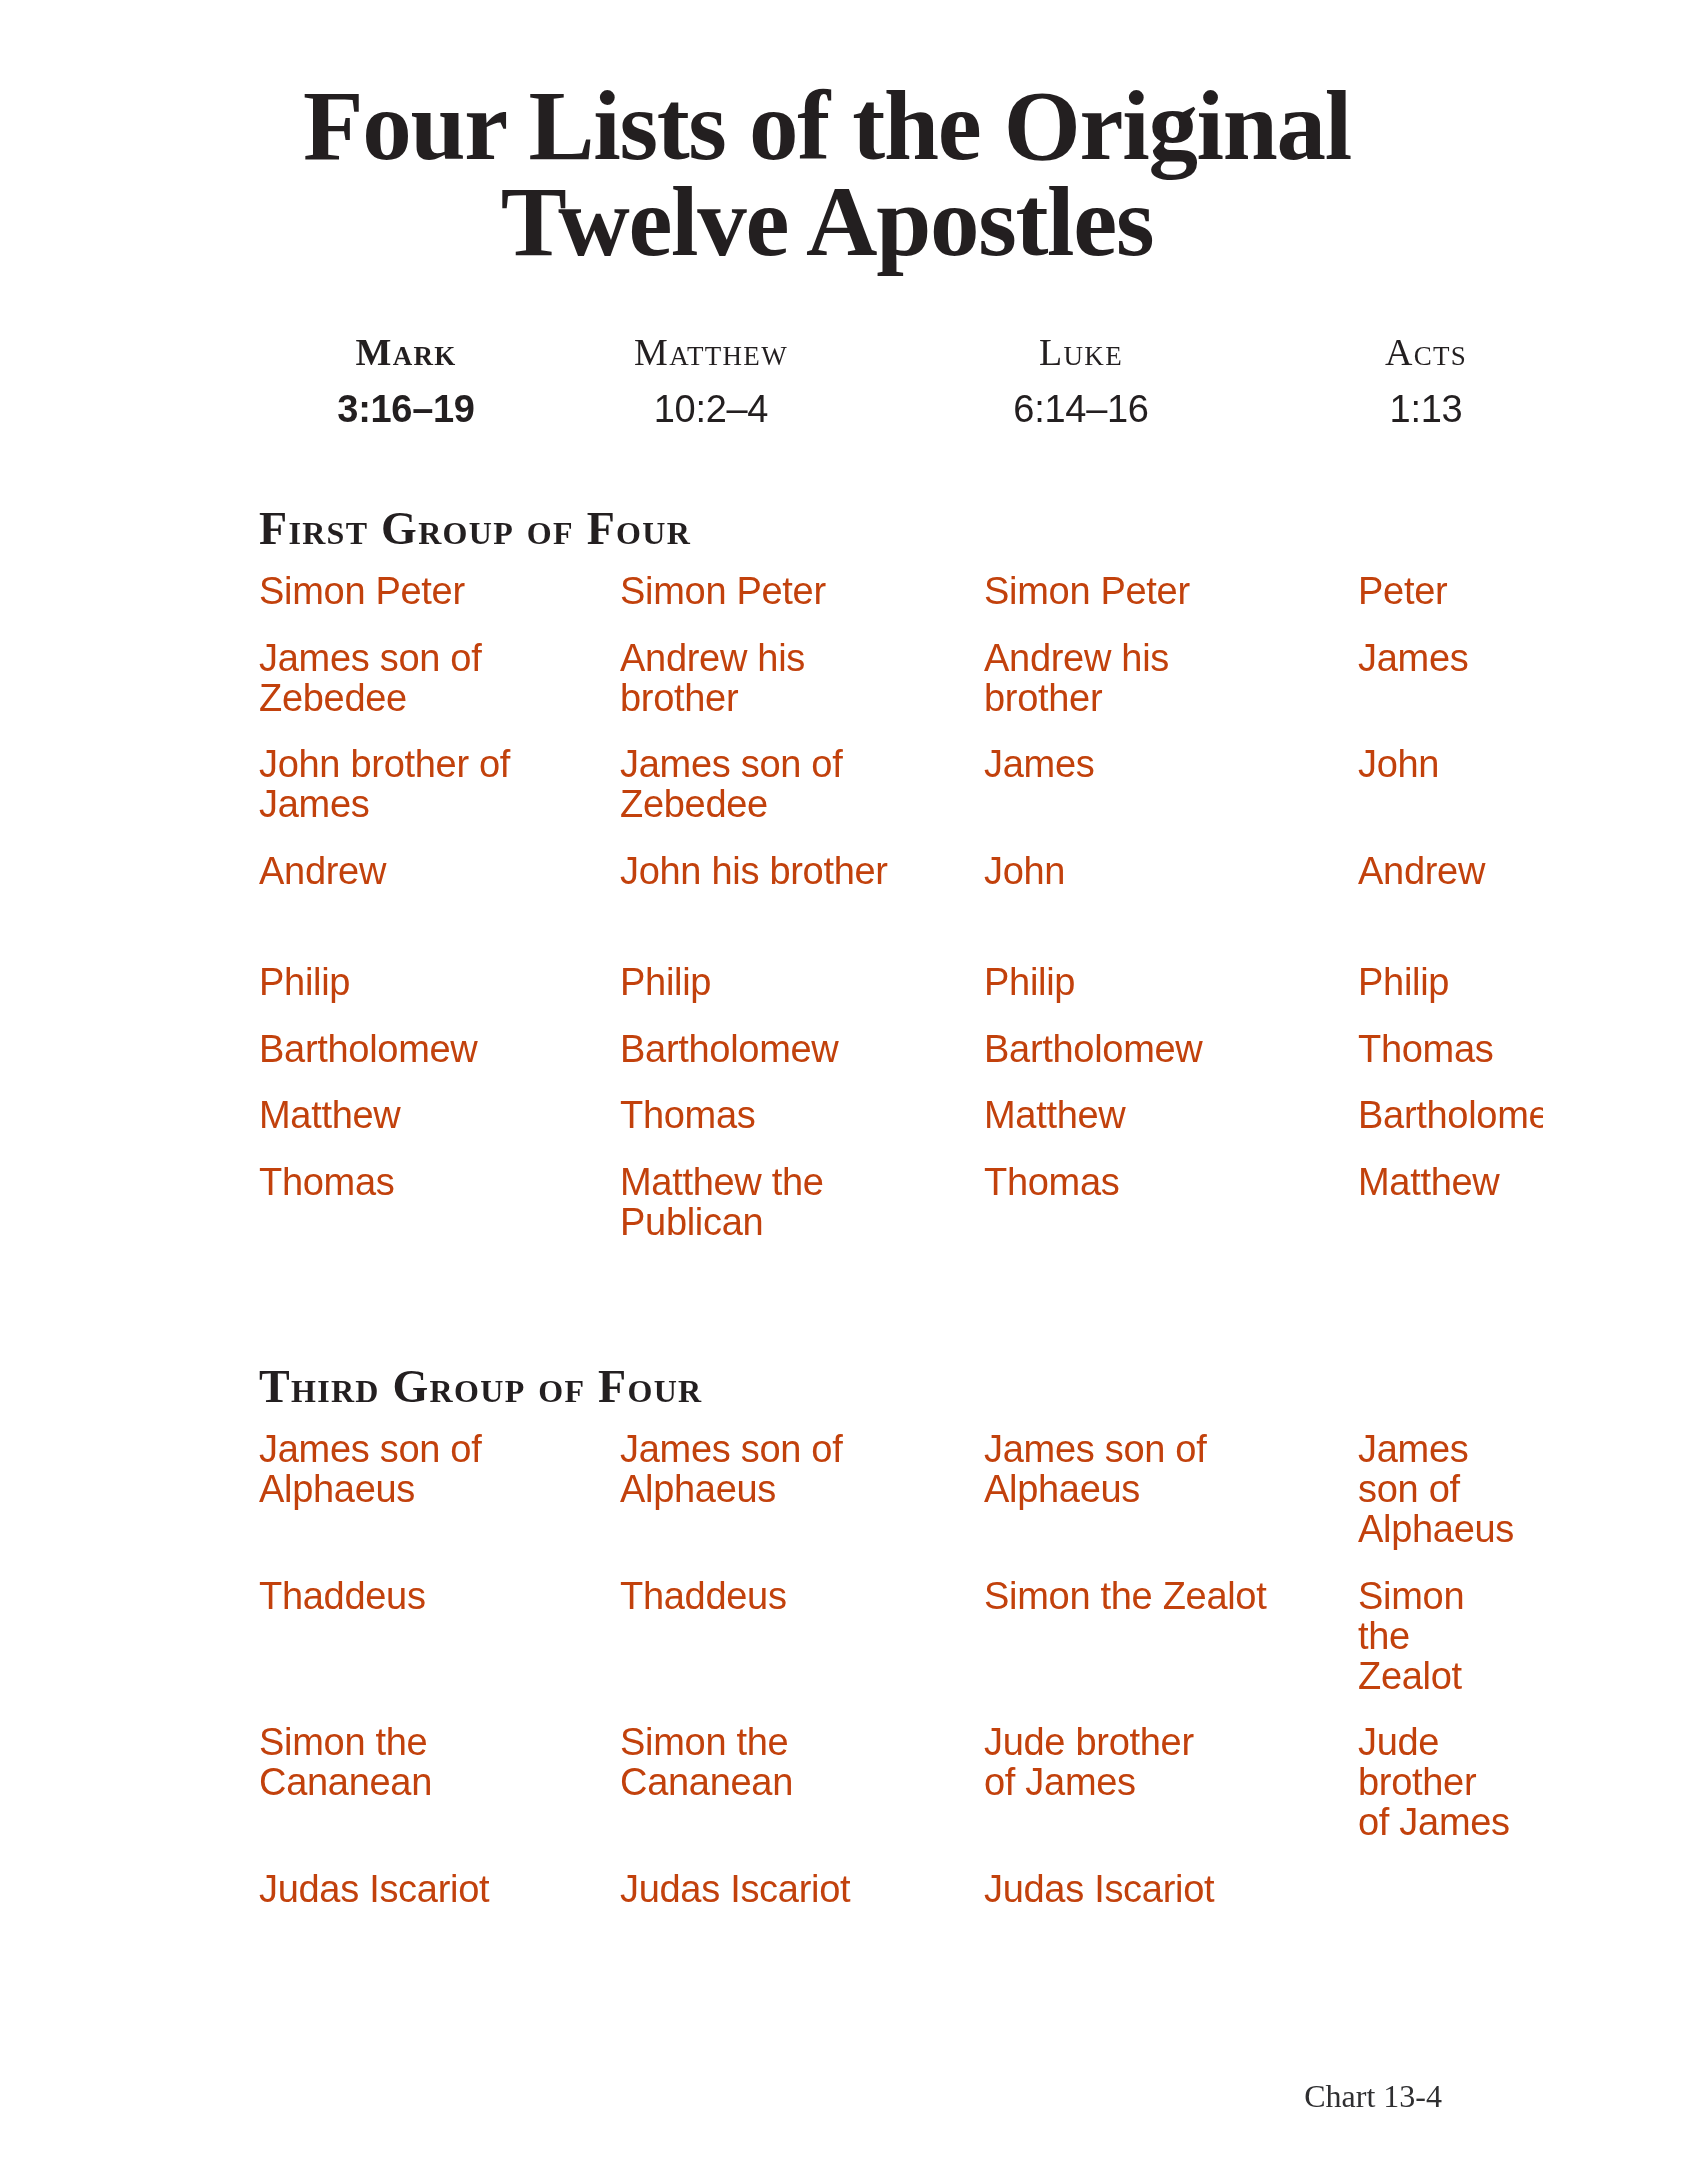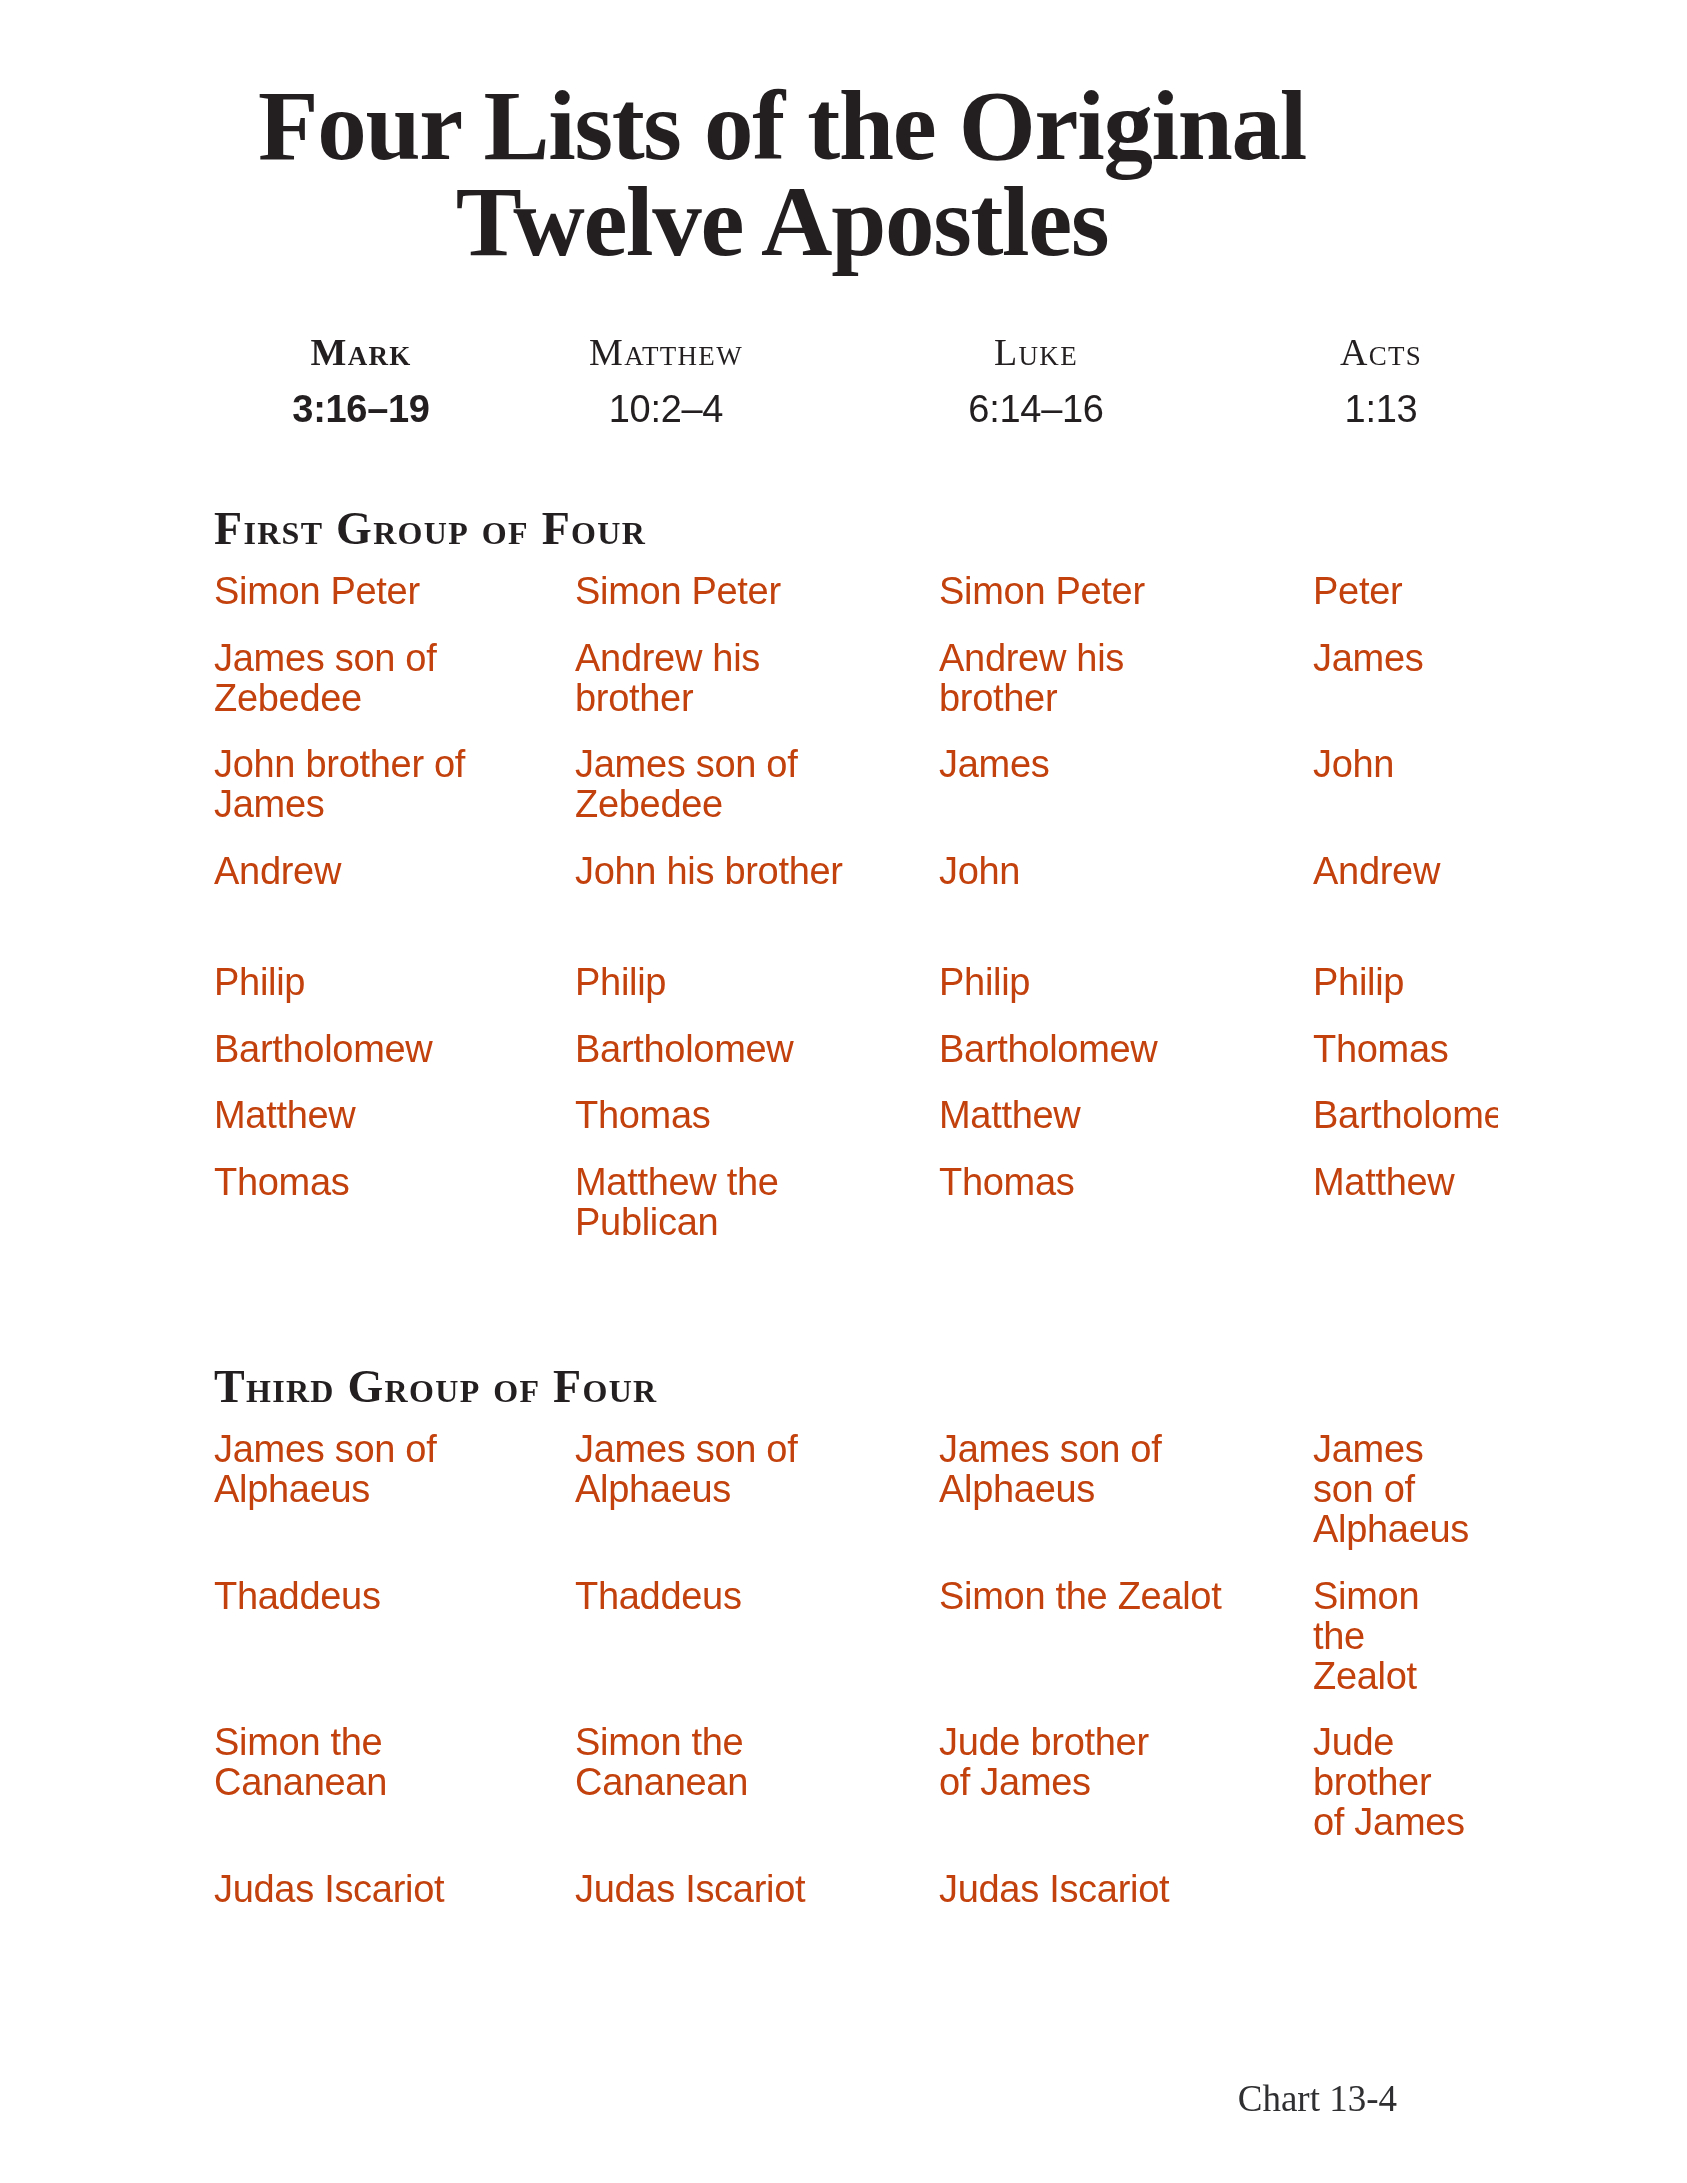--- a/index.html
+++ b/index.html
@@ -7,20 +7,21 @@
     padding: 0;
     background: #ffffff;
   }
   .page {
     position: relative;
     width: 1498px;
     height: 2183px;
     background: #ffffff;
     overflow: hidden;
     color: #231f20;
+    margin-left: 45px;
   }
 
   
   .title {
     position: absolute;
     top: 78px;
     left: 165px;
     right: 99px;
     text-align: center;
     font-family: "Liberation Serif", serif;
@@ -104,21 +105,21 @@
     line-height: 1;
     color: #8a8a8d;
     white-space: nowrap;
   }
   .footer-left .italic { font-style: italic; }
   .footer-right {
     position: absolute;
     right: 101px;
     top: 2080px;
     font-family: "Liberation Serif", serif;
-    font-size: 37px;
+    font-size: 32px;
     line-height: 1;
     color: #2f2f31;
     white-space: nowrap;
   }
 </style>
 </head>
 <body>
 
 <div class="page">
 

